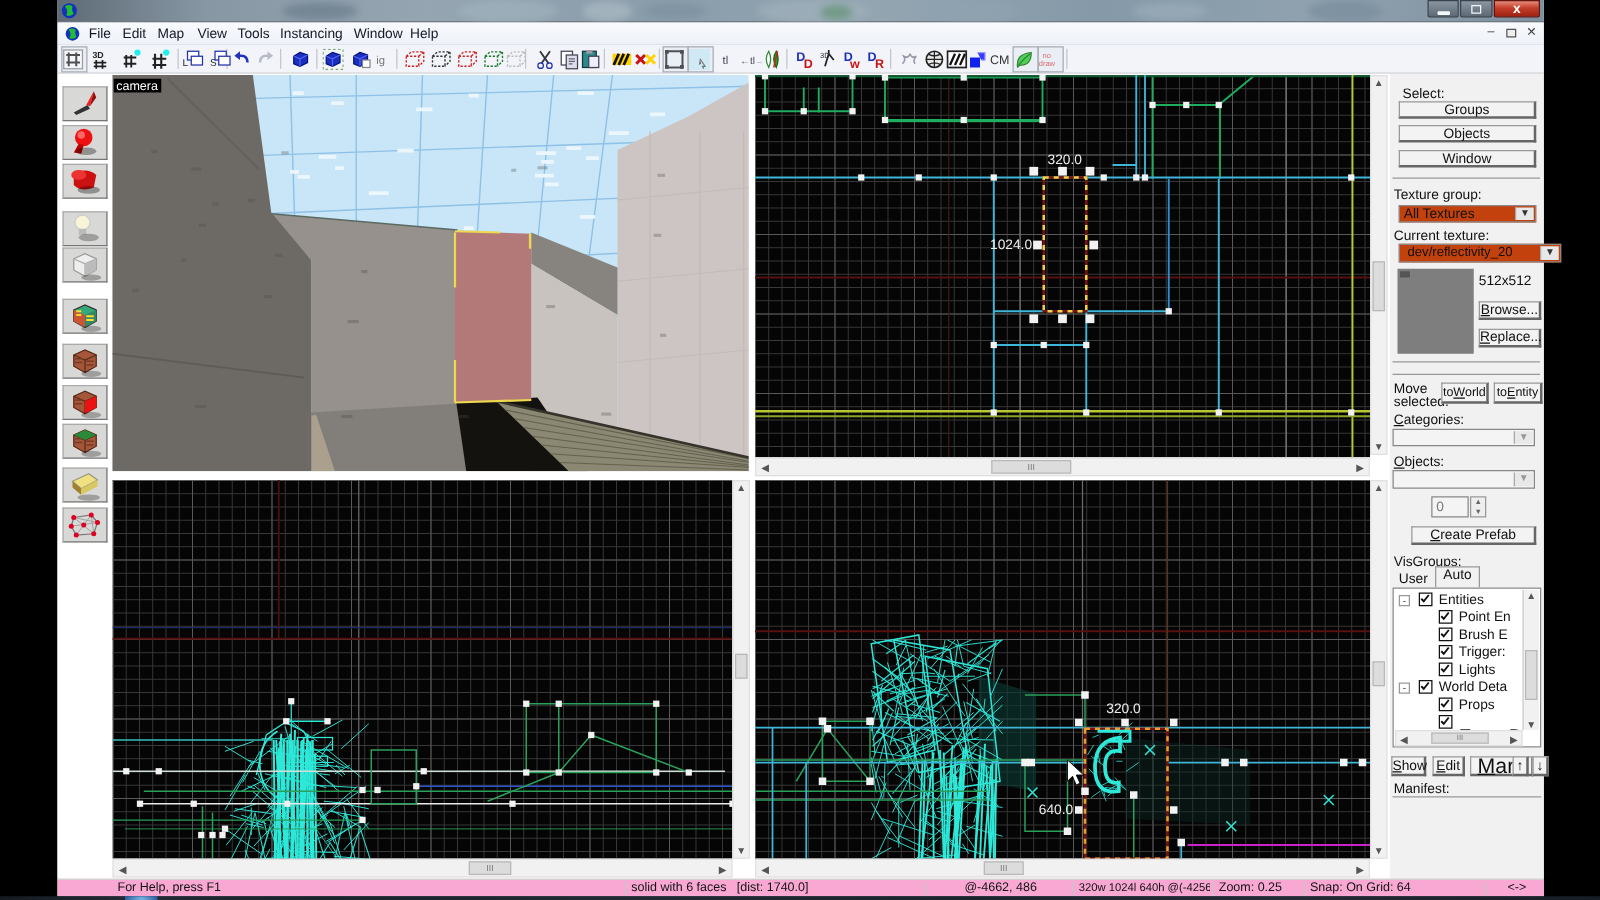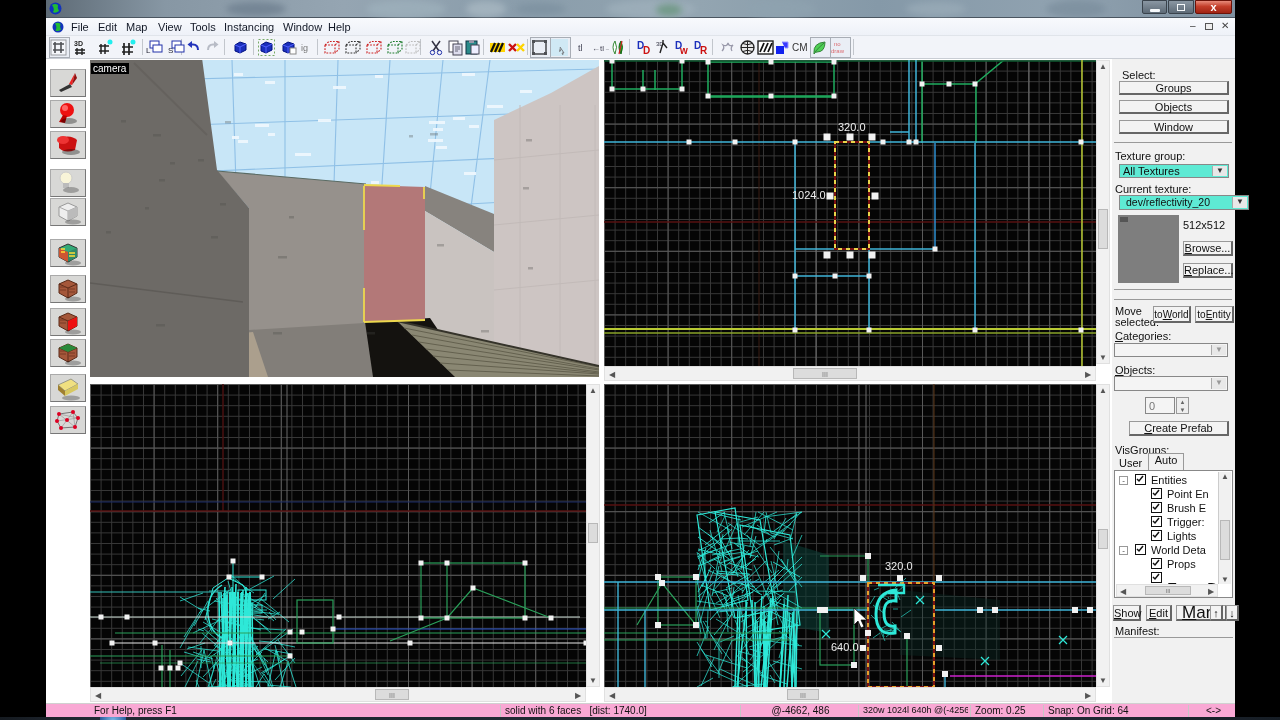--- a/index.html
+++ b/index.html
@@ -12,21 +12,21 @@
 .ti{position:absolute;top:3px;width:17px;height:17px;font-size:13px;text-align:center;line-height:17px}
 .tsep{position:absolute;top:3px;width:1px;height:16px;background:#c2c6cc}
 #palette{position:absolute;left:0;top:59px;width:44px;height:644px;background:#fff}
 .pbtn{position:absolute;left:4px;width:36px;height:28px;background:#d8d8d6;border:1px solid #aaa;border-right-color:#777;border-bottom-color:#777}
 .sb{position:absolute;background:#f1f1f1;border:1px solid #e0e0e0}
 .sbth{position:absolute;background:#dcdcdc;border:1px solid #b8b8b8}
 .sbarr{position:absolute;font-size:8px;color:#555;text-align:center;width:100%}
 #rpanel{position:absolute;left:1066px;top:59px;width:123px;height:644px;background:#f1f1f1;font-size:11px;color:#111}
 #rpanel .lbl{position:absolute;font-size:11px;color:#101010}
 .b3{position:absolute;background:#f3f3f3;border:1px solid #999;border-right:2px solid #666;border-bottom:2px solid #666;font-size:11px;text-align:center;color:#101010}
-.dd{position:absolute;background:#5eead4;border:1px solid #888;font-size:11px;color:#101010}
+.dd{position:absolute;background:#c2410c;border:1px solid #888;font-size:11px;color:#101010}
 .dda{position:absolute;right:1px;top:1px;width:15px;bottom:1px;background:#e8e8e8;border-left:1px solid #aaa;text-align:center;font-size:8px;color:#333}
 #statusbar{position:absolute;left:0;top:703px;width:100%;height:14px;background:#f9a8d4;border-top:1px solid #d0d0d0;font-size:10px;color:#111}
 #statusbar div{position:absolute;top:1px;height:12px;border-left:1px solid #c6c6c6;padding-left:4px;white-space:nowrap;overflow:hidden}
 #taskstrip{position:absolute;left:0;top:717px;width:1280px;height:3px;background:linear-gradient(90deg,#151a20,#232b36 8%,#1a222c 20%,#222a34 40%,#1b232d 60%,#242c37 80%,#161d25)}
 .u{text-decoration:underline}
 </style></head><body>
 <div id="app">
     <div id="title">
       <div class="blob" style="left:180px;top:2px;width:60px;height:14px;background:#6f8090;opacity:0.8"></div>
       <div class="blob" style="left:320px;top:0px;width:80px;height:18px;background:#9fb2bd;opacity:0.7"></div>

